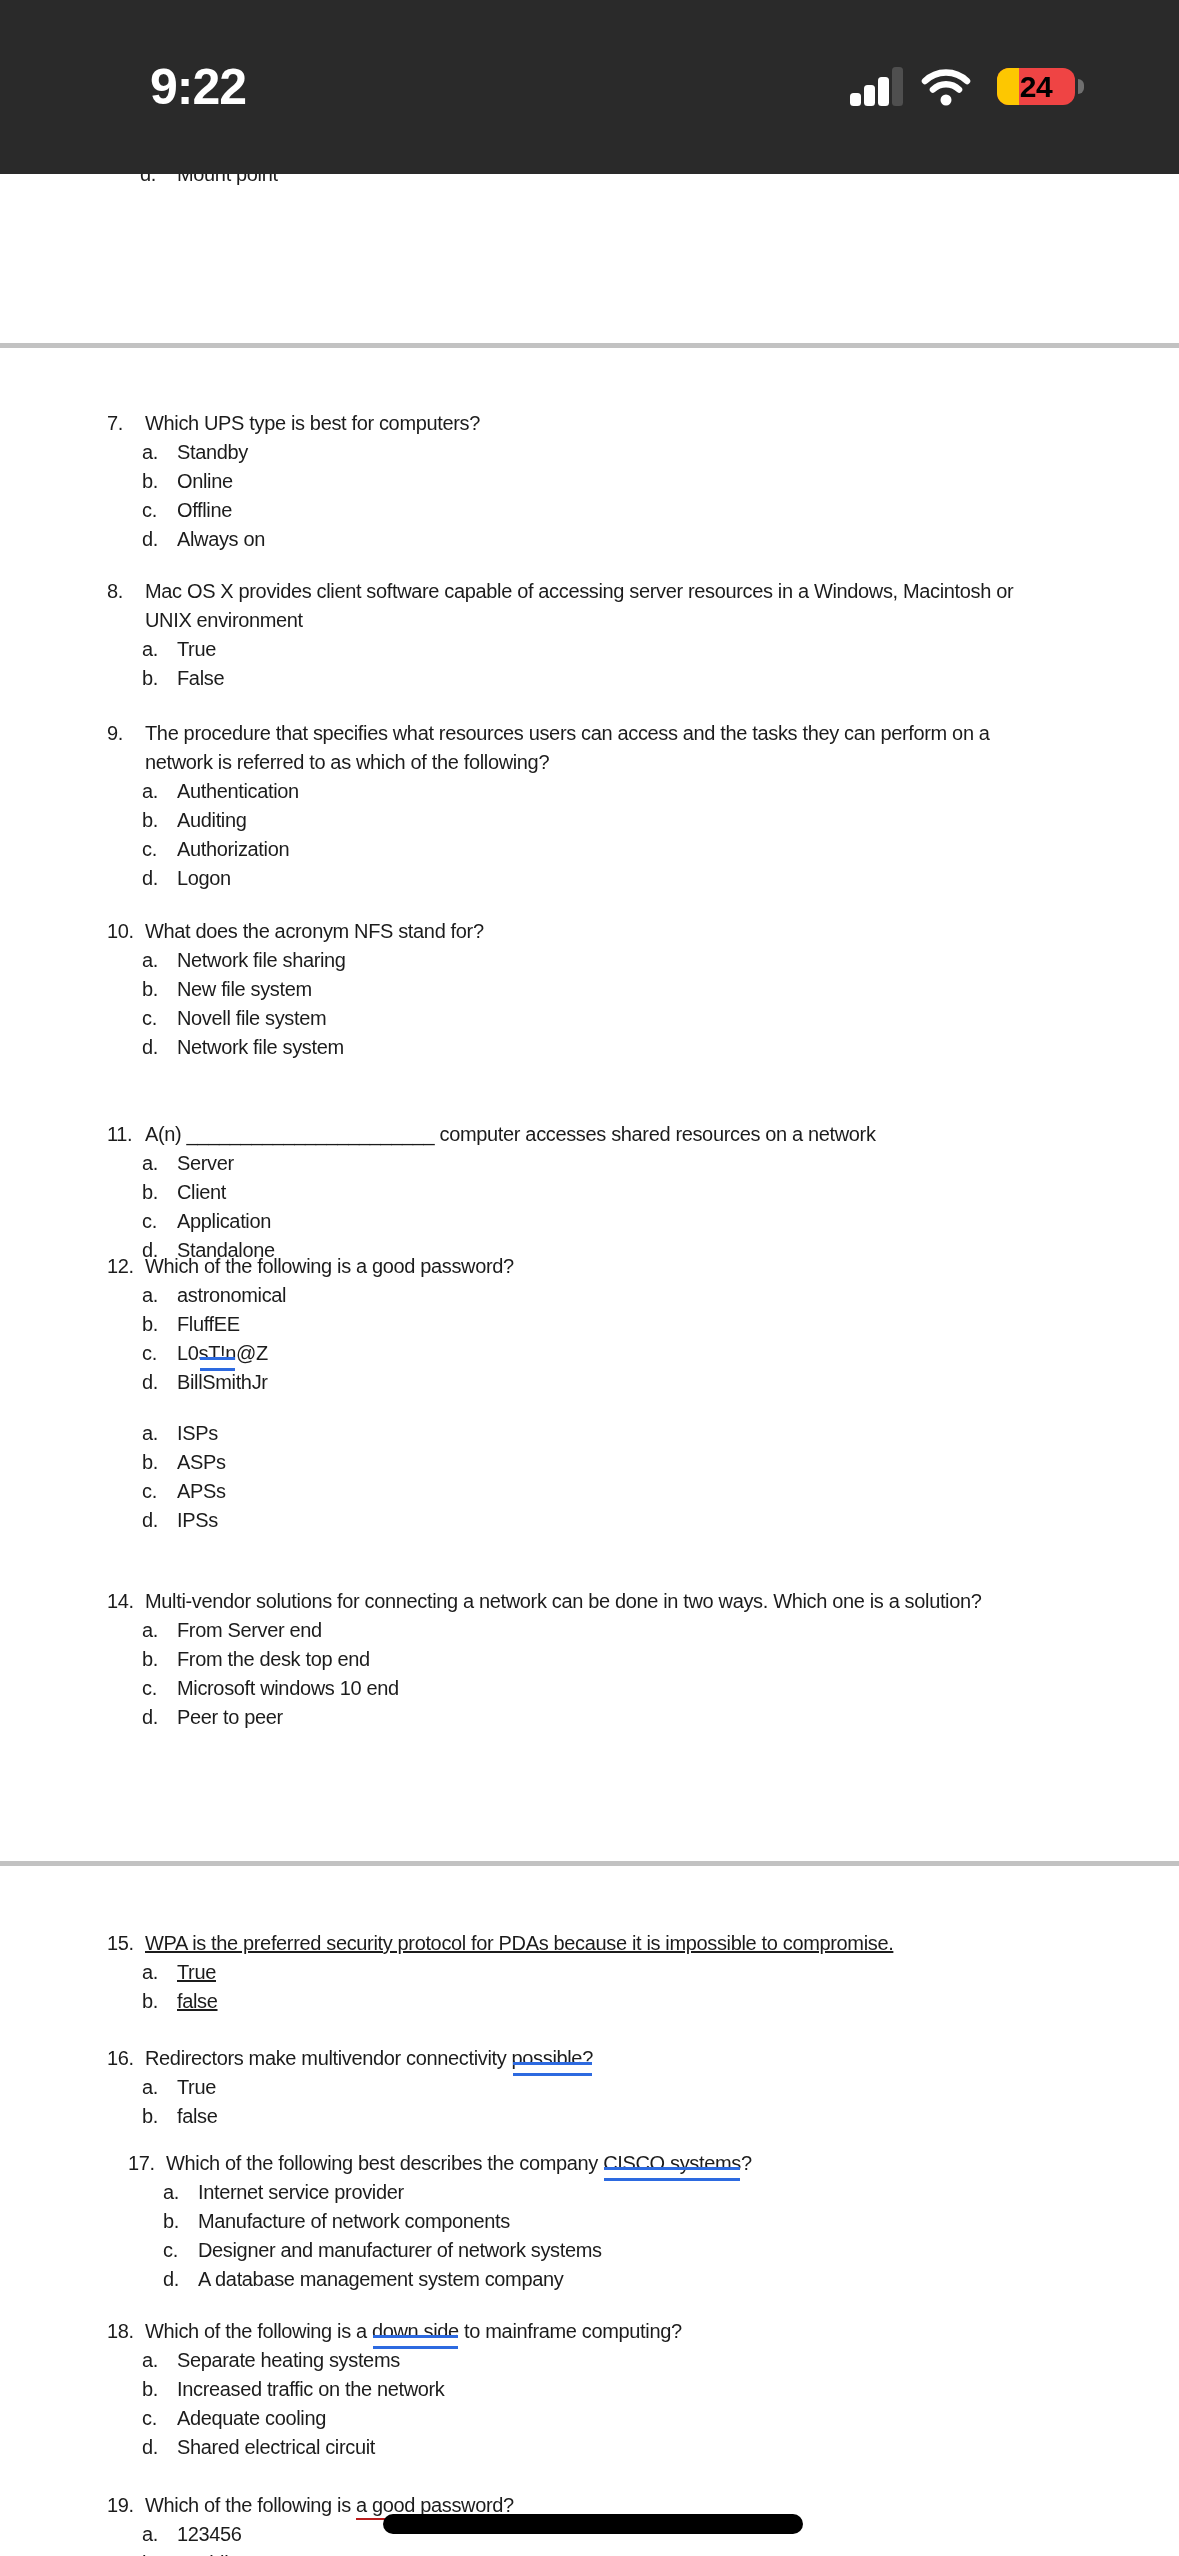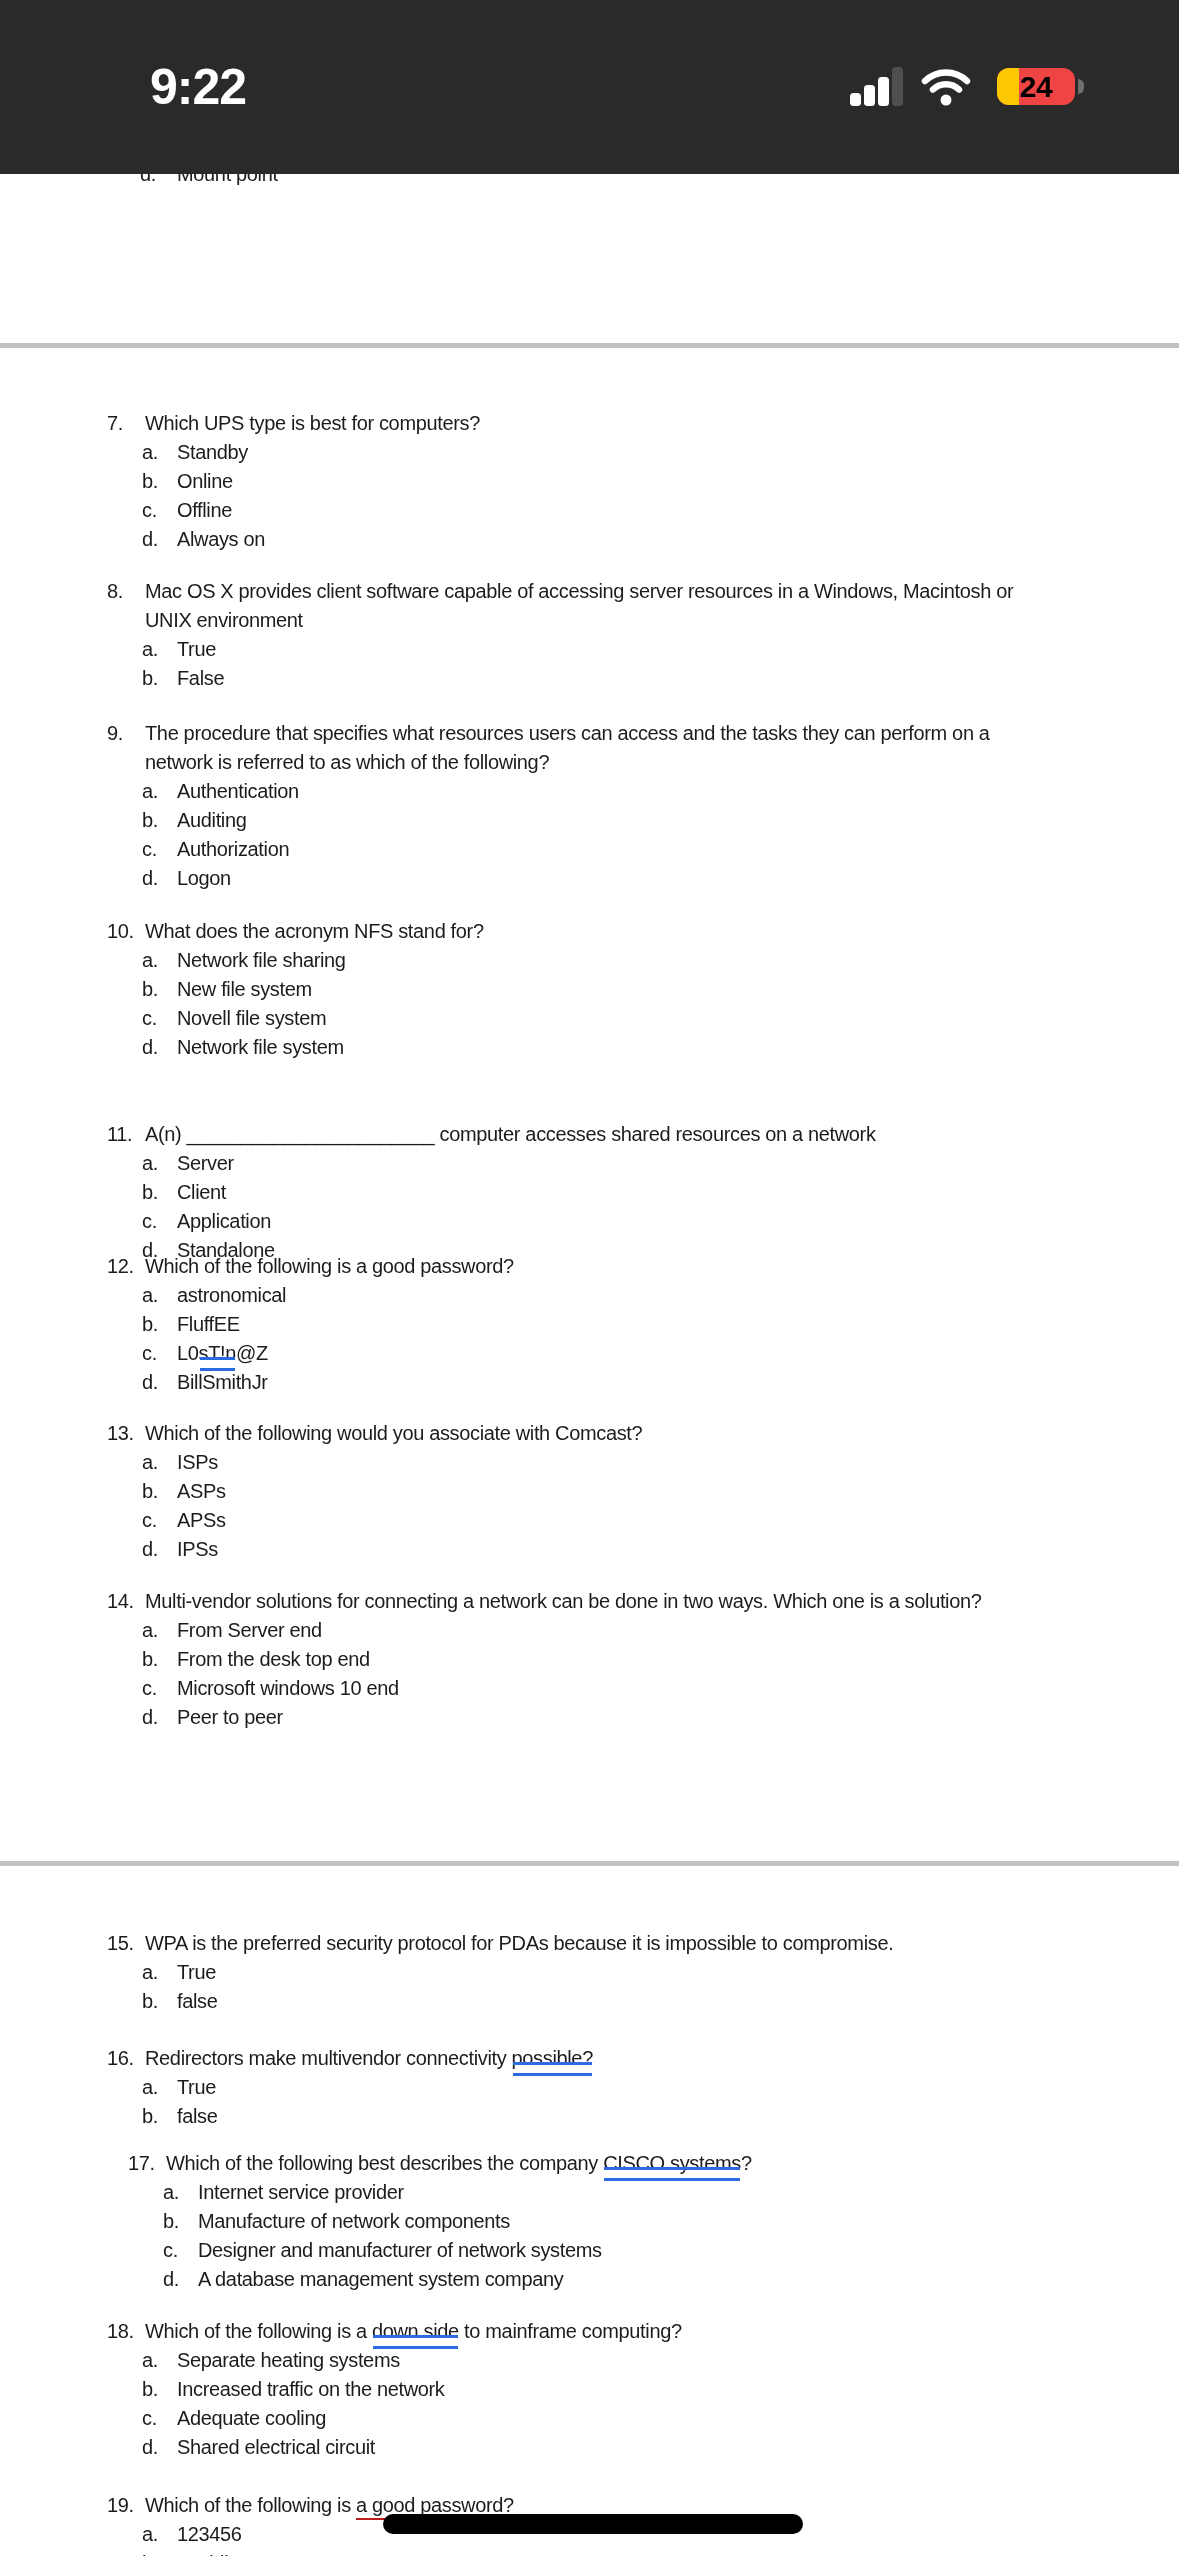--- a/index.html
+++ b/index.html
@@ -126,34 +126,33 @@
         <div class="opt-line doc-line"><span class="opt-letter">d.</span><span>Standalone</span></div>
       </div>
       <div class="q-block" style="top: 1252px;">
         <div class="q-line doc-line"><span class="q-num">12.</span><span>Which of the following is a good password?</span></div>
         <div class="opt-line doc-line"><span class="opt-letter">a.</span><span>astronomical</span></div>
         <div class="opt-line doc-line"><span class="opt-letter">b.</span><span>FluffEE</span></div>
         <div class="opt-line doc-line"><span class="opt-letter">c.</span><span>L0</span><span class="sq">sT!n</span><span>@Z</span></div>
         <div class="opt-line doc-line"><span class="opt-letter">d.</span><span>BillSmithJr</span></div>
       </div>
       <div class="q-block" style="top: 1419px;">
-        <div class="q-line doc-line"><span class="q-num">13.</span><span>Which of the following would you associate with Comcast?</span></div>
         <div class="opt-line doc-line"><span class="opt-letter">a.</span><span>ISPs</span></div>
         <div class="opt-line doc-line"><span class="opt-letter">b.</span><span>ASPs</span></div>
         <div class="opt-line doc-line"><span class="opt-letter">c.</span><span>APSs</span></div>
         <div class="opt-line doc-line"><span class="opt-letter">d.</span><span>IPSs</span></div>
       </div>
       <div class="q-block" style="top: 1587px;">
         <div class="q-line doc-line"><span class="q-num">14.</span><span>Multi-vendor solutions for connecting a network can be done in two ways. Which one is a solution?</span></div>
         <div class="opt-line doc-line"><span class="opt-letter">a.</span><span>From Server end</span></div>
         <div class="opt-line doc-line"><span class="opt-letter">b.</span><span>From the desk top end</span></div>
         <div class="opt-line doc-line"><span class="opt-letter">c.</span><span>Microsoft windows 10 end</span></div>
         <div class="opt-line doc-line"><span class="opt-letter">d.</span><span>Peer to peer</span></div>
       </div>
-      <div class="q-block" style="top: 1929px;">
+      <div class="q-block" style="top: 1929px; text-decoration: underline;">
         <div class="q-line doc-line"><span class="q-num">15.</span><span>WPA is the preferred security protocol for PDAs because it is impossible to compromise.</span></div>
         <div class="opt-line doc-line"><span class="opt-letter">a.</span><span>True</span></div>
         <div class="opt-line doc-line"><span class="opt-letter">b.</span><span>false</span></div>
       </div>
       <div class="q-block" style="top: 2044px;">
         <div class="q-line doc-line"><span class="q-num">16.</span><span>Redirectors make multivendor connectivity </span><span class="sq">possible?</span></div>
         <div class="opt-line doc-line"><span class="opt-letter">a.</span><span>True</span></div>
         <div class="opt-line doc-line"><span class="opt-letter">b.</span><span>false</span></div>
       </div>
       <div class="q-block" style="top: 2149px; margin-left: 21px;">

